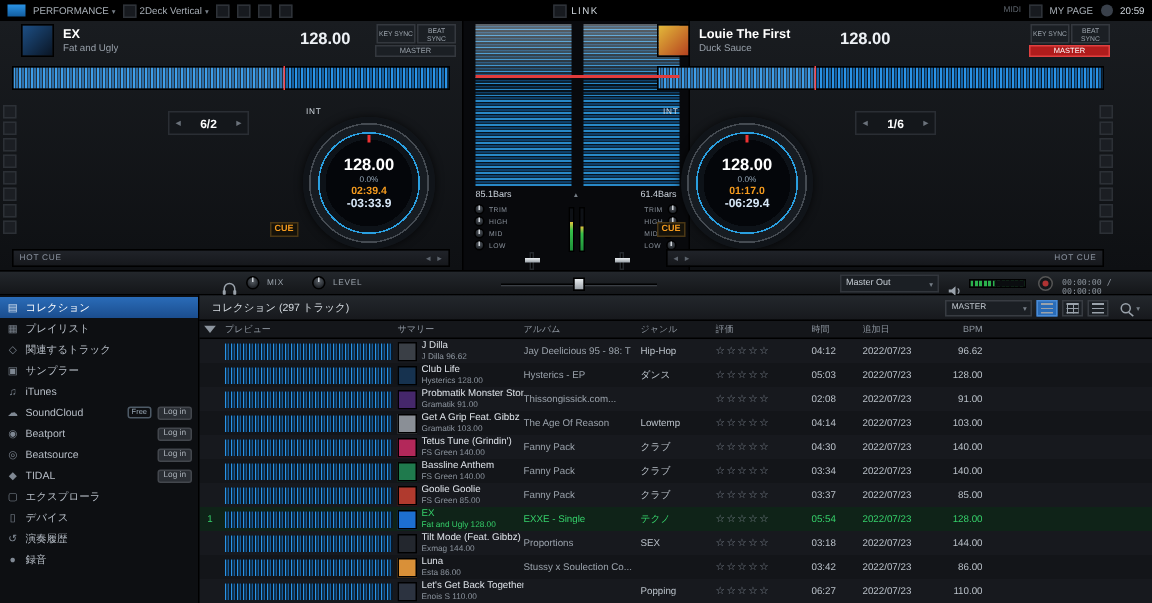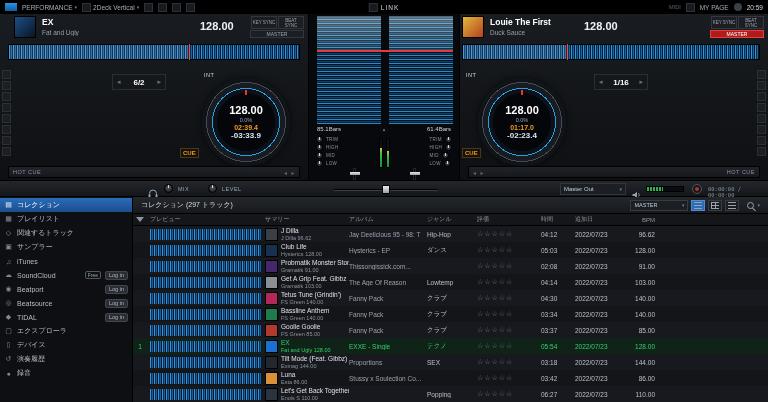--- a/index.html
+++ b/index.html
@@ -14,21 +14,21 @@
 .tb-ic{width:9px;height:9px;background:#171a1f;border:1px solid #2e3238;flex:none}
 .tb-link{position:absolute;left:50%;transform:translateX(-50%);display:flex;align-items:center;gap:3px;color:#cfd6dd;letter-spacing:1px}
 .tb-right{margin-left:auto;display:flex;align-items:center;gap:5px}
 .tb-dim{color:#5c636b;font-size:5.5px}
 .avatar{width:8px;height:8px;border-radius:50%;background:#39404a}
 .clock{color:#d2d9e0}
 
 
 .deckzone{position:absolute;top:14px;left:0;width:768px;height:166px;background:linear-gradient(180deg,#191c20,#0e1013)}
 .deck{position:absolute;top:0;height:166px;width:308px}
-.d1{left:0}.d2{left:460px}
+.d1{left:0}.d2{left:436px}
 .deck-head{position:absolute;left:0;top:2px;right:0;height:26px}
 .art{position:absolute;width:22px;height:22px;top:0;border:1px solid #000}
 .d1 .art{left:14px;background:linear-gradient(135deg,#1d4f85,#0a1524)}
 .d2 .art{left:2px;background:linear-gradient(135deg,#e3b93a,#b5411f)}
 .meta{position:absolute;top:1px;max-width:140px;overflow:hidden}
 .d1 .meta{left:42px}.d2 .meta{left:30px}
 .dtitle{font-size:8.5px;font-weight:bold;color:#fff;white-space:nowrap}
 .dartist{font-size:6.5px;color:#98a0aa;margin-top:2px;white-space:nowrap}
 .dbpm{position:absolute;top:4px;font-size:11px;font-weight:bold;color:#eef2f6}
 .d1 .dbpm{left:200px}.d2 .dbpm{left:124px}
@@ -335,32 +335,32 @@
           <div class="pad"></div>
           <div class="pad"></div>
           <div class="pad"></div>
           <div class="pad"></div>
           <div class="pad"></div>
           <div class="pad"></div>
           <div class="pad"></div>
       </div>
       <div class="loopbox">
         <span class="larr">◂</span>
-        <span class="lval">1/16</span>
+        <span class="lval">1/6</span>
         <span class="larr">▸</span>
       </div>
       <div class="int">INT</div>
       <div class="cue">CUE</div>
       <div class="jog">
         <div class="jogdisp">
           <i class="tick"></i>
           <div class="jbpm">128.00</div>
           <div class="jpitch">0.0%</div>
           <div class="jelapsed">01:17.0</div>
-          <div class="jremain">-02:23.4</div>
+          <div class="jremain">-06:29.4</div>
         </div>
       </div>
       <div class="hotcue">
         <span>HOT CUE</span>
         <span class="hc-spacer"></span>
         <span class="hc-arr">▸</span>
         <span class="hc-arr">◂</span>
       </div>
     </div>
   </div>

